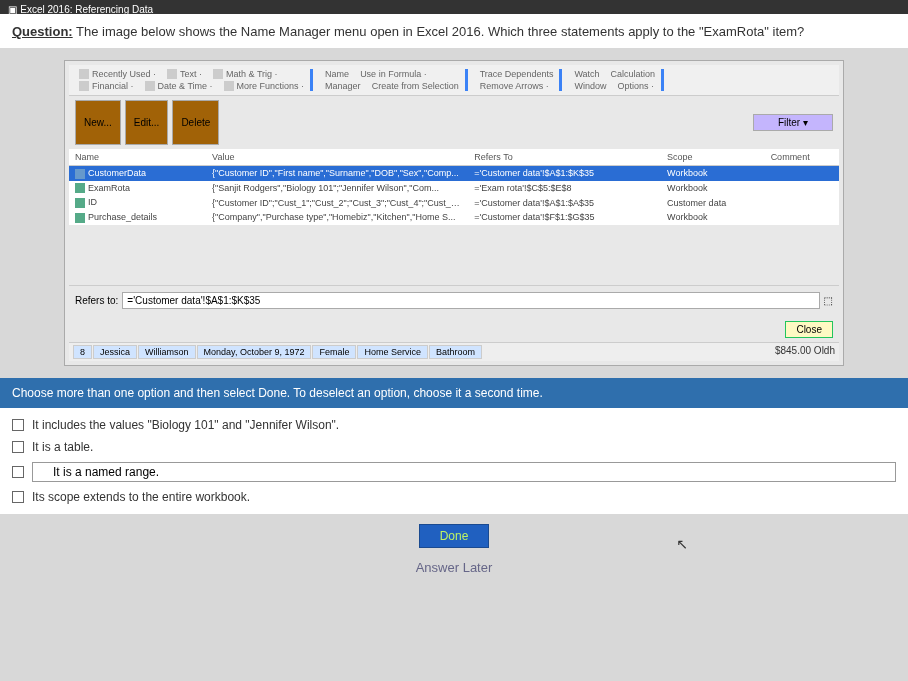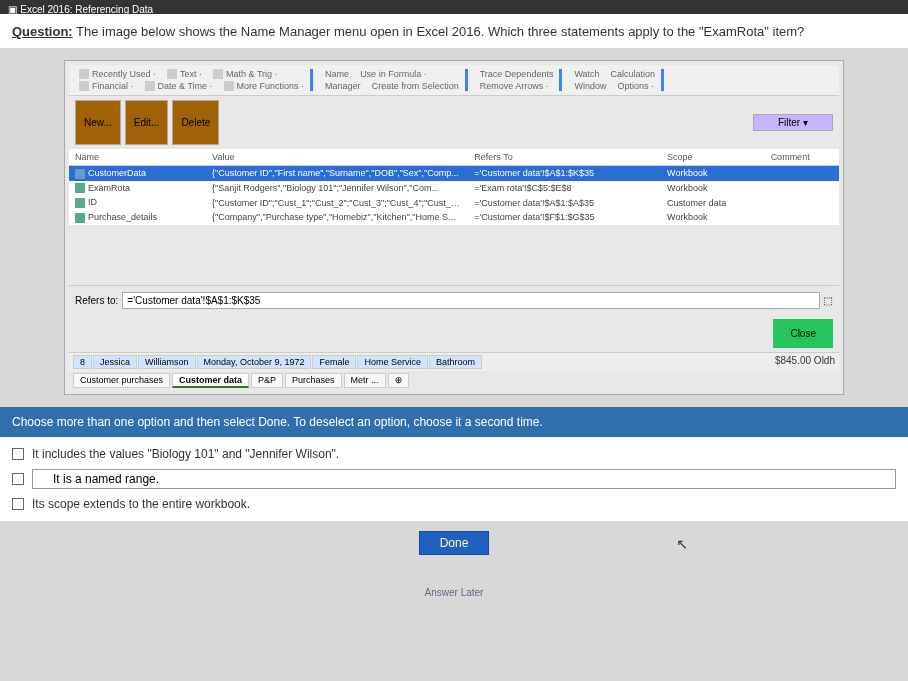--- a/index.html
+++ b/index.html
@@ -19,39 +19,39 @@
     .nm-filter { margin-left: auto; border: 1px solid #aaa; padding: 2px 24px; font-size: 10px; background: #c4b5fd; }
     .nm-table { width: 100%; border-collapse: collapse; font-size: 9px; color: #444; background: #fff; }
     .nm-table th { text-align: left; padding: 3px 6px; border-bottom: 1px solid #ccc; font-weight: normal; color: #555; }
     .nm-table td { padding: 2px 6px; white-space: nowrap; overflow: hidden; text-overflow: ellipsis; max-width: 180px; }
     .nm-row-selected { background: #2a6dd4; color: #fff; }
     .nm-icon { width: 10px; height: 10px; display: inline-block; background: #5a8; margin-right: 3px; vertical-align: middle; }
     .nm-icon.table { background: #69c; }
     .nm-refers { padding: 6px; font-size: 10px; display: flex; align-items: center; gap: 4px; border-top: 1px solid #ccc; margin-top: 60px; }
     .nm-refers input { flex: 1; font-size: 10px; padding: 2px 4px; border: 1px solid #aaa; background: #fff; }
     .close-row { text-align: right; padding: 4px 6px; }
-    .close-btn { border: 7px solid #22c55e; padding: 2px 10px; font-size: 10px; background: #22c55e; }
+    .close-btn { border: 1px solid #22c55e; padding: 2px 10px; font-size: 10px; background: #fef9c3; }
     .sheet-row { display: flex; gap: 1px; font-size: 9px; padding: 2px 4px; border-top: 1px solid #ccc; background: #eee; }
     .sheet-cell { background: #fff; border: 1px solid #ccc; padding: 1px 6px; }
     .sheet-row.highlight .sheet-cell { background: #d0e4ff; }
     .sheet-tabs { display: flex; gap: 2px; padding: 2px 4px; font-size: 9px; }
     .sheet-tab { background: #f8f8f8; border: 1px solid #ccc; padding: 1px 6px; }
     .sheet-tab.active { background: #fff; border-bottom: 2px solid #2a7a2a; font-weight: bold; }
     .sheet-amount { margin-left: auto; font-size: 10px; color: #333; }
     .instructions { background: #2f6fad; color: #fff; padding: 8px 12px; font-size: 12px; margin-top: 8px; }
     .options { background: #fff; padding: 6px 12px; }
     .option-row { display: flex; align-items: center; gap: 8px; padding: 4px 0; }
     .option-check { width: 12px; height: 12px; border: 1px solid #666; display: inline-block; }
     .option-label { font-size: 12px; color: #333; }
     .option-input { flex: 1; border: 1px solid #999; padding: 2px 20px; font-size: 12px; background: #fff; }
     .done-area { text-align: center; padding: 10px; }
-    .done-btn { background: #2060c0; color: #fef9c3; border: 1px solid #1a4a90; padding: 4px 20px; font-size: 12px; cursor: pointer; text-align: right; }
+    .done-btn { background: #2060c0; color: #bef264; border: 1px solid #1a4a90; padding: 4px 20px; font-size: 12px; cursor: pointer; text-align: right; }
     .cursor-icon { position: absolute; right: 220px; top: 536px; font-size: 14px; color: #333; }
     .close-x { float: right; font-size: 11px; padding: 2px 6px; }
-    .footer-bit { text-align: center; font-size: 10px; color: #668; padding: 2px; margin-top: 20px; }
+    .footer-bit { text-align: center; font-size: 13px; color: #668; padding: 2px; }
   </style>
 </head>
 <body>
 
 <div class="top-bar">
   <span>▣ </span>
   <span>Excel 2016: Referencing Data</span>
 </div>
 
 <div class="question-area">
@@ -150,38 +150,34 @@
     <div class="sheet-cell">8</div>
     <div class="sheet-cell">Jessica</div>
     <div class="sheet-cell">Williamson</div>
     <div class="sheet-cell">Monday, October 9, 1972</div>
     <div class="sheet-cell">Female</div>
     <div class="sheet-cell">Home Service</div>
     <div class="sheet-cell">Bathroom</div>
     <span class="sheet-amount">$845.00 Oldh</span>
   </div>
 
-  <div class="sheet-tabs">
-    <div class="sheet-tab">Customer purchases</div>
-    <div class="sheet-tab active">Customer data</div>
-    <div class="sheet-tab">P&amp;P</div>
-    <div class="sheet-tab">Purchases</div>
-    <div class="sheet-tab">Metr ...</div>
-    <div class="sheet-tab">⊕</div>
-  </div>
 </div>
 
 <div class="instructions">
   <span>Choose more than one option and then select Done. To deselect an option, choose it a second time.</span>
 </div>
 
 <div class="options">
   <div class="option-row">
     <span class="option-check"></span>
     <span class="option-label">It includes the values "Biology 101" and "Jennifer Wilson".</span>
+  </div>
+  <div class="option-row">
+    <span class="option-check"></span>
+    <span class="option-label">It is a table.</span>
   </div>
   <div class="option-row">
     <span class="option-check"></span>
     <input class="option-input" value="It is a named range." style="">
   </div>
   <div class="option-row">
     <span class="option-check"></span>
     <span class="option-label">Its scope extends to the entire workbook.</span>
   </div>
 </div>

